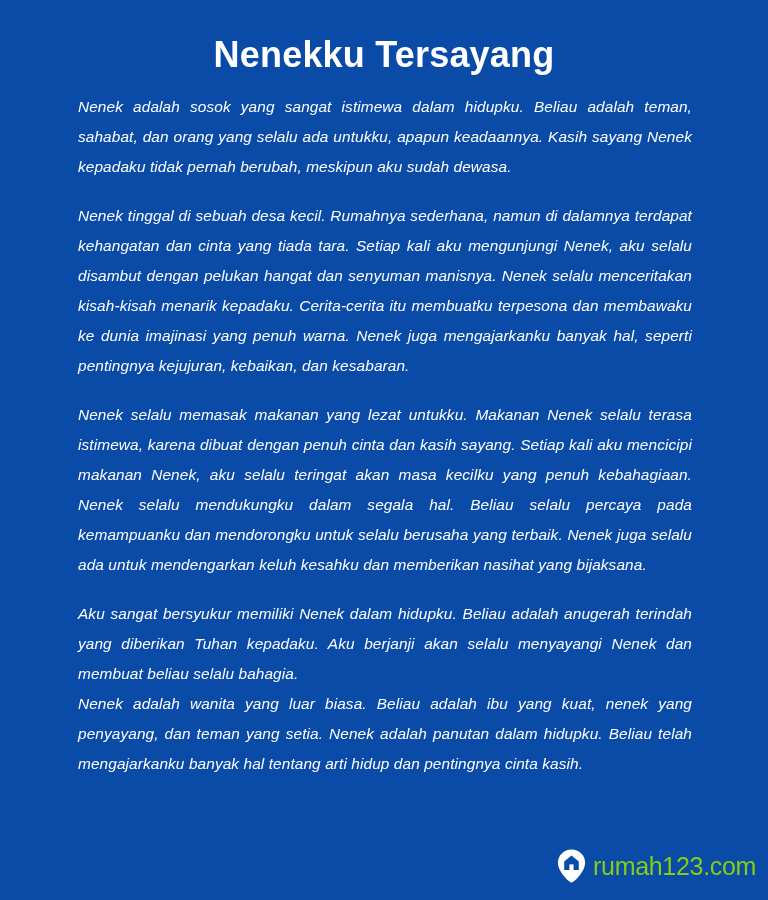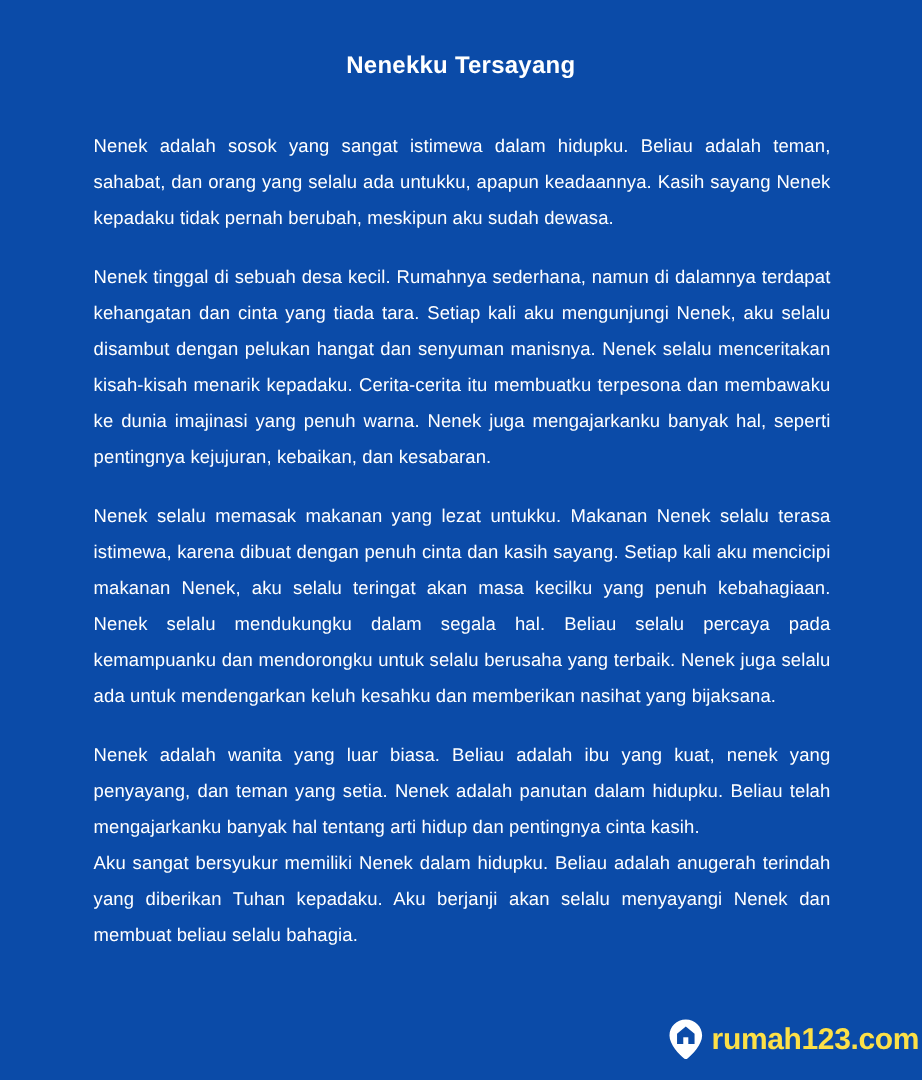--- a/index.html
+++ b/index.html
@@ -22,31 +22,32 @@
     height: 900px;
     box-sizing: border-box;
   }
   .article-title {
     position: absolute;
     top: 38px;
     left: 0;
     width: 768px;
     text-align: center;
     color: #ffffff;
-    font-size: 20px;
+    font-size: 36px;
     font-weight: bold;
     letter-spacing: 0.2px;
     line-height: 34px;
     margin: 0;
   }
   .article-body {
     position: absolute;
-    top: 108px;
+    top: 92px;
     left: 78px;
     width: 614px;
+    font-style: italic;
   }
   .paragraph {
     color: #ffffff;
     font-size: 15.4px;
     line-height: 30px;
     text-align: justify;
     text-justify: inter-word;
     margin: 0 0 19px 0;
     letter-spacing: 0.1px;
   }
@@ -65,23 +66,23 @@
     align-items: center;
     gap: 7px;
   }
   .logo-pin {
     width: 29px;
     height: 34px;
     display: block;
     flex: none;
   }
   .logo-text {
-    color: #fde047;
+    color: #84cc16;
     font-size: 25px;
-    font-weight: bold;
+    font-weight: normal;
     letter-spacing: -0.3px;
     line-height: 1;
     white-space: nowrap;
   }
 </style>
 </head>
 <body>
 
 <div class="page">
 
@@ -90,22 +91,22 @@
   <div class="article-body">
 
     <p class="paragraph">Nenek adalah sosok yang sangat istimewa dalam hidupku. Beliau adalah teman, sahabat, dan orang yang selalu ada untukku, apapun keadaannya. Kasih sayang Nenek kepadaku tidak pernah berubah, meskipun aku sudah dewasa.</p>
 
     <p class="paragraph">Nenek tinggal di sebuah desa kecil. Rumahnya sederhana, namun di dalamnya terdapat kehangatan dan cinta yang tiada tara. Setiap kali aku mengunjungi Nenek, aku selalu disambut dengan pelukan hangat dan senyuman manisnya. Nenek selalu menceritakan kisah-kisah menarik kepadaku. Cerita-cerita itu membuatku terpesona dan membawaku ke dunia imajinasi yang penuh warna. Nenek juga mengajarkanku banyak hal, seperti pentingnya kejujuran, kebaikan, dan kesabaran.</p>
 
     <p class="paragraph">Nenek selalu memasak makanan yang lezat untukku. Makanan Nenek selalu terasa istimewa, karena dibuat dengan penuh cinta dan kasih sayang. Setiap kali aku mencicipi makanan Nenek, aku selalu teringat akan masa kecilku yang penuh kebahagiaan. Nenek selalu mendukungku dalam segala hal. Beliau selalu percaya pada kemampuanku dan mendorongku untuk selalu berusaha yang terbaik. Nenek juga selalu ada untuk mendengarkan keluh kesahku dan memberikan nasihat yang bijaksana.</p>
 
 
     <p class="paragraph">
+      <span class="line-break-part">Aku sangat bersyukur memiliki Nenek dalam hidupku. Beliau adalah anugerah terindah yang diberikan Tuhan kepadaku. Aku berjanji akan selalu menyayangi Nenek dan membuat beliau selalu bahagia.</span>
       <span class="line-break-part">Nenek adalah wanita yang luar biasa. Beliau adalah ibu yang kuat, nenek yang penyayang, dan teman yang setia. Nenek adalah panutan dalam hidupku. Beliau telah mengajarkanku banyak hal tentang arti hidup dan pentingnya cinta kasih.</span>
-      <span class="line-break-part">Aku sangat bersyukur memiliki Nenek dalam hidupku. Beliau adalah anugerah terindah yang diberikan Tuhan kepadaku. Aku berjanji akan selalu menyayangi Nenek dan membuat beliau selalu bahagia.</span>
     </p>
 
   </div>
 
   <div class="logo">
     <span class="logo-pin-wrap">
       <svg class="logo-pin" viewBox="0 0 29 34" xmlns="http://www.w3.org/2000/svg" aria-hidden="true">
         <path d="M14.5 0.6 C6.9 0.6 0.9 6.5 0.9 13.9 C0.9 21.4 9.1 30.0 13.1 33.0 C13.9 33.6 15.1 33.6 15.9 33.0 C19.9 30.0 28.1 21.4 28.1 13.9 C28.1 6.5 22.1 0.6 14.5 0.6 Z" fill="#ffffff"></path>
         <path d="M14.5 6.4 L7.2 12.5 L7.2 21.0 L21.8 21.0 L21.8 12.5 Z" fill="#0b4ba8"></path>
         <rect x="12.4" y="15.4" width="4.2" height="5.6" fill="#ffffff"></rect>

